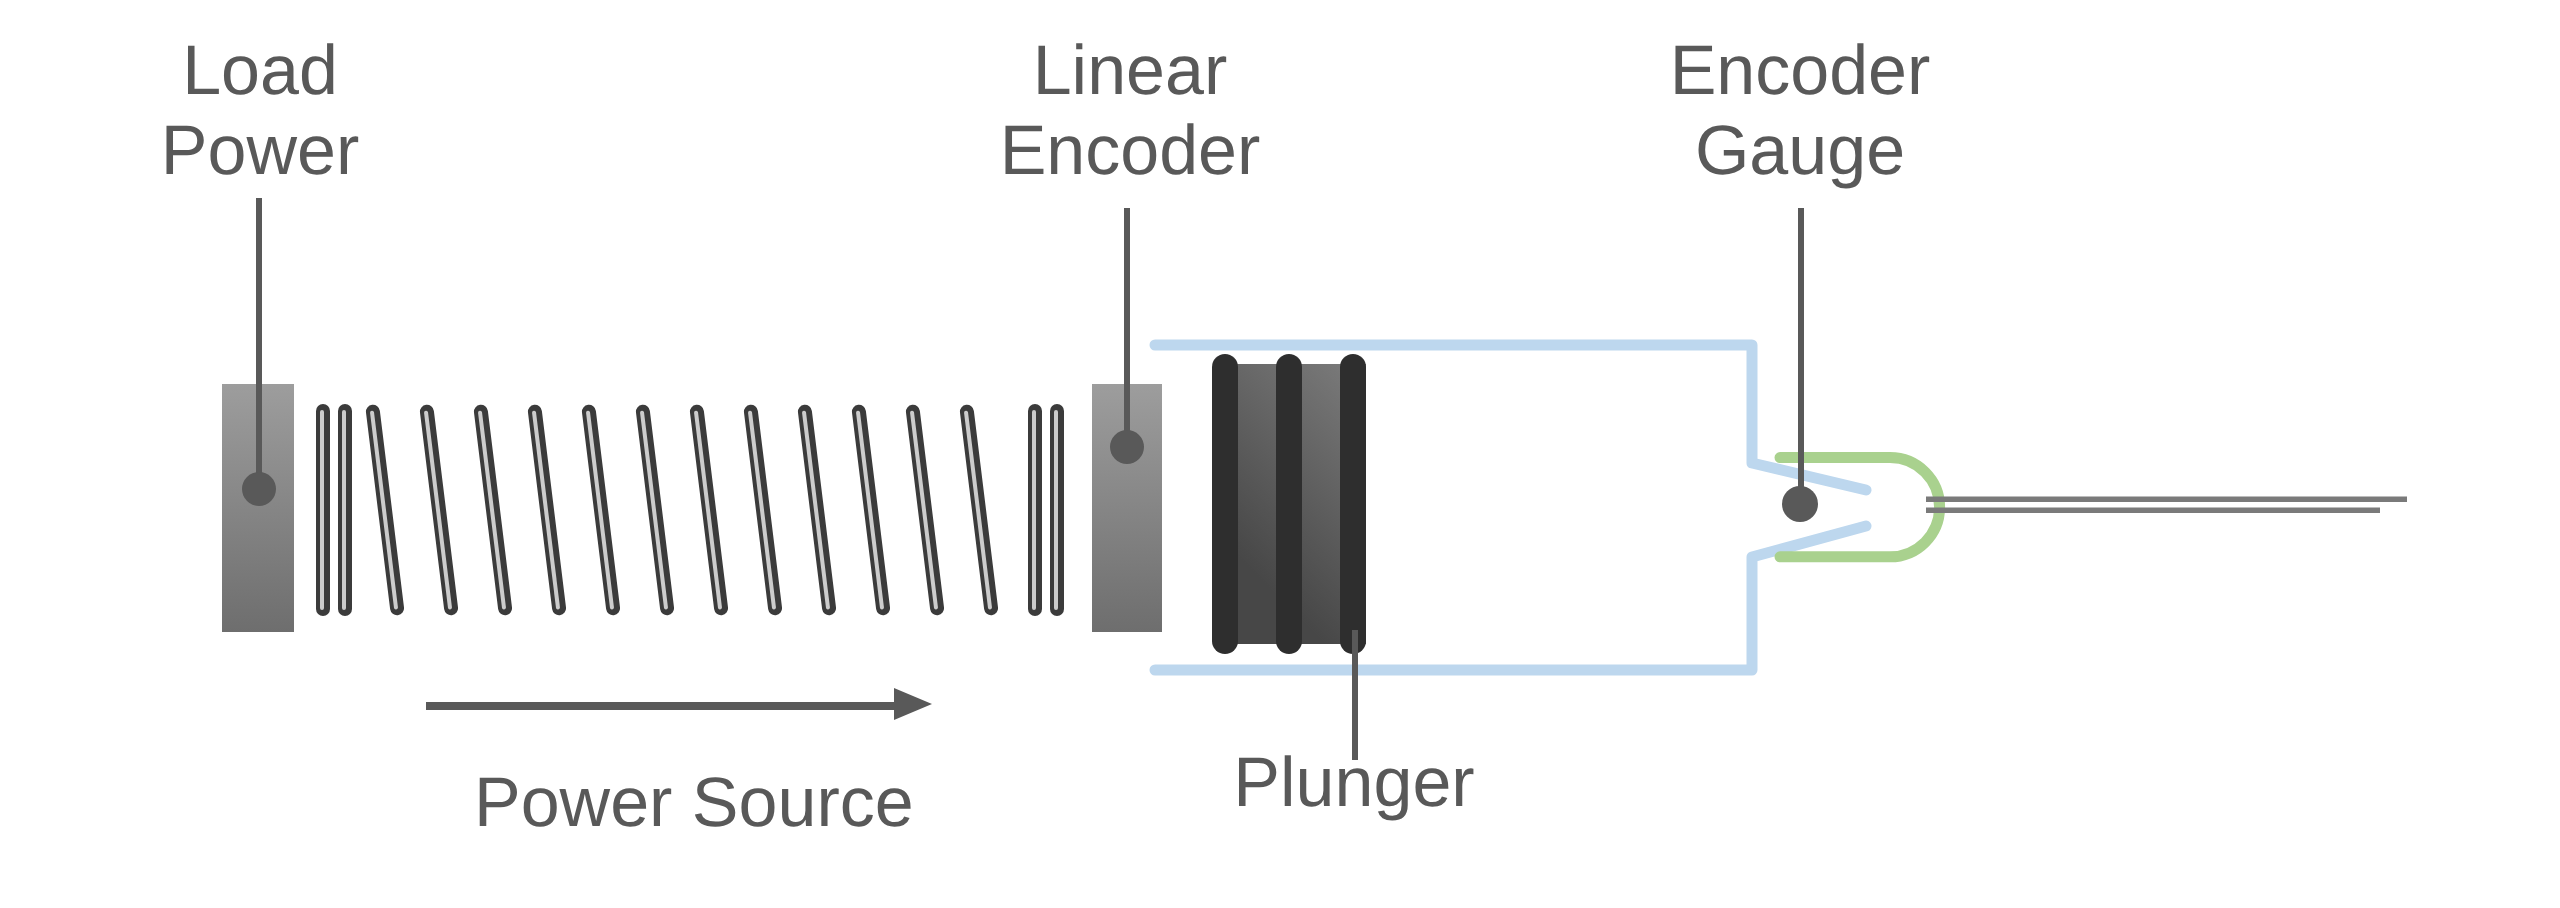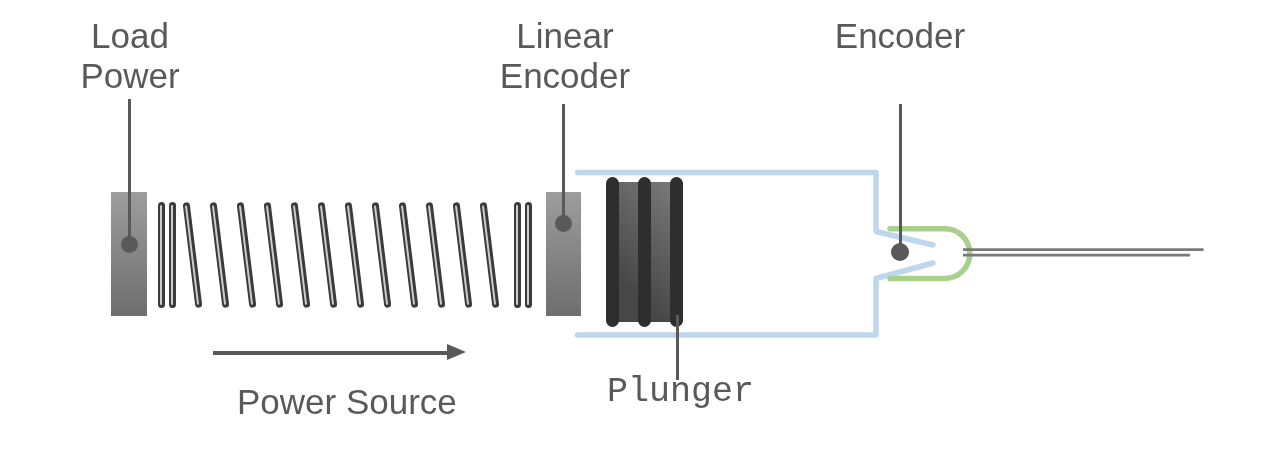--- a/index.html
+++ b/index.html
@@ -166,19 +166,20 @@
     <div>Power</div>
   </div>
 
   <div class="label" style="left:495px; top:16px; width:140px;">
     <div>Linear</div>
     <div>Encoder</div>
   </div>
 
   <div class="label" style="left:830px; top:16px; width:140px;">
     <div>Encoder</div>
+    <div>Gauge</div>
   </div>
 
   <div class="label" style="left:237px; top:382px; width:200px;">Power Source</div>
 
-  <div class="label" style="left:607px; top:372px; width:140px;font-family:Liberation Mono, monospace;">Plunger</div>
+  <div class="label" style="left:607px; top:372px; width:140px;">Plunger</div>
 
 </div>
 
 </body></html>

